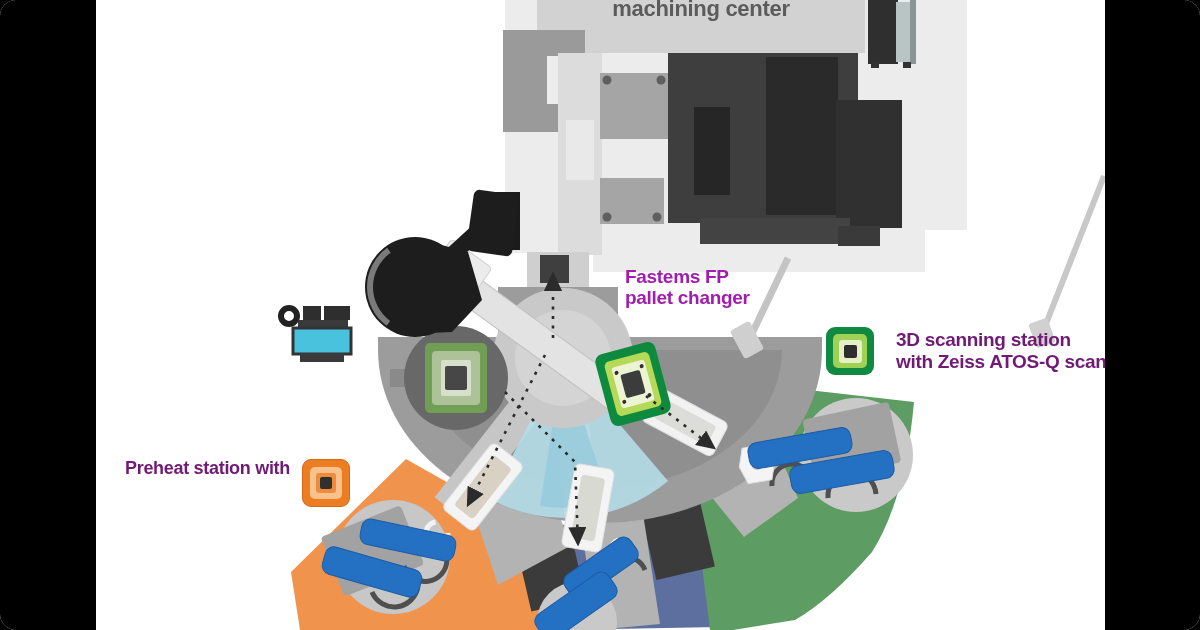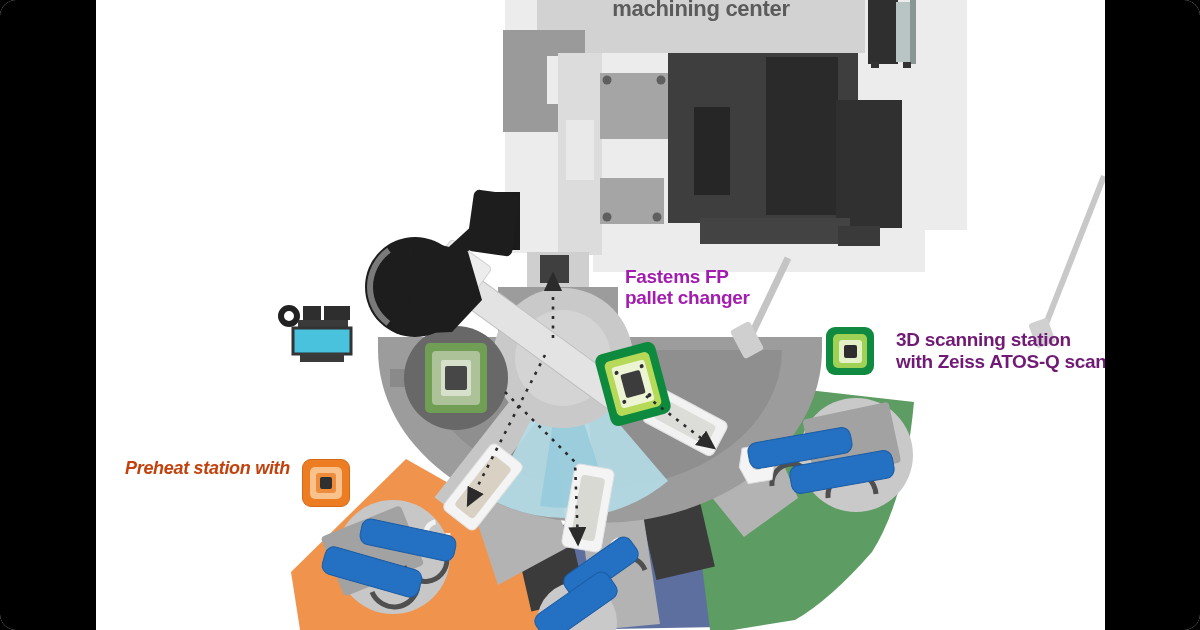--- a/index.html
+++ b/index.html
@@ -9,21 +9,21 @@
   .bar-left{left:0;width:96px;}
   .bar-right{left:1105px;width:95px;}
   svg.scene{position:absolute;left:0;top:0;}
   .lbl{position:absolute;font-weight:bold;white-space:nowrap;}
   .lbl span{display:block;}
   .label-machining{left:537px;top:-4px;width:328px;text-align:center;font-size:22px;
                    color:#5b5b5b;letter-spacing:-0.3px;}
   .label-fastems{left:625px;top:266px;font-size:19px;line-height:21px;color:#a21caf;letter-spacing:-0.3px;}
   .label-scan{left:882px;top:329px;font-size:19px;line-height:22px;color:#701a75;letter-spacing:-0.3px;margin-left:14px;}
   .label-preheat{left:96px;top:458px;width:194px;text-align:right;font-size:18px;line-height:21px;
-                 color:#c2410c;letter-spacing:-0.3px;font-style:italic;}
+                 color:#701a75;letter-spacing:-0.3px;}
   .picon{position:absolute;display:flex;align-items:center;justify-content:center;}
   .picon div{display:flex;align-items:center;justify-content:center;}
   .icon-preheat{left:302px;top:459px;width:46px;height:46px;background:#ed7d23;border-radius:9px;
                 border:1px solid #d4691a;}
   .icon-preheat .l2{width:32px;height:32px;background:#f9c18c;border-radius:5px;}
   .icon-preheat .l3{width:20px;height:20px;background:#ee8c3c;border-radius:3px;}
   .icon-preheat .l4{width:12px;height:12px;background:#303030;border-radius:2px;}
   .icon-scan{left:826px;top:327px;width:48px;height:48px;background:#0f8a40;border-radius:9px;}
   .icon-scan .l2{width:34px;height:34px;background:#9ed154;border-radius:5px;}
   .icon-scan .l3{width:23px;height:23px;background:#e4f0c6;border-radius:3px;}

